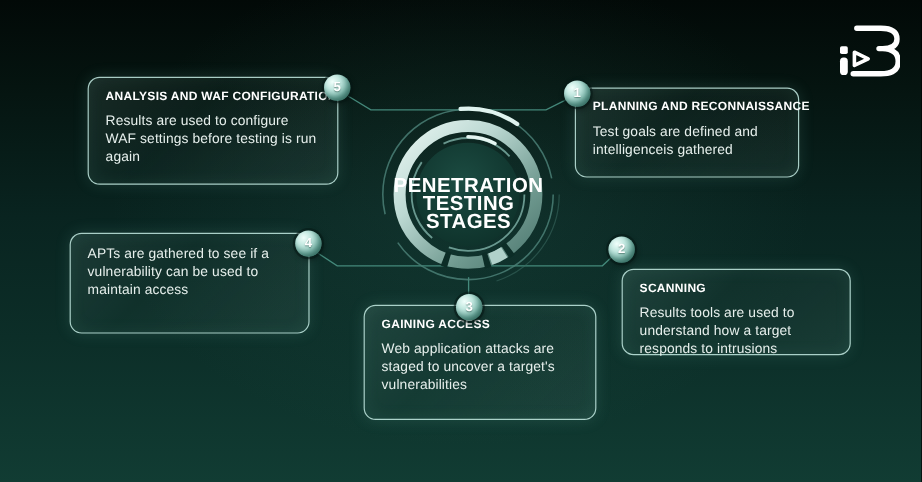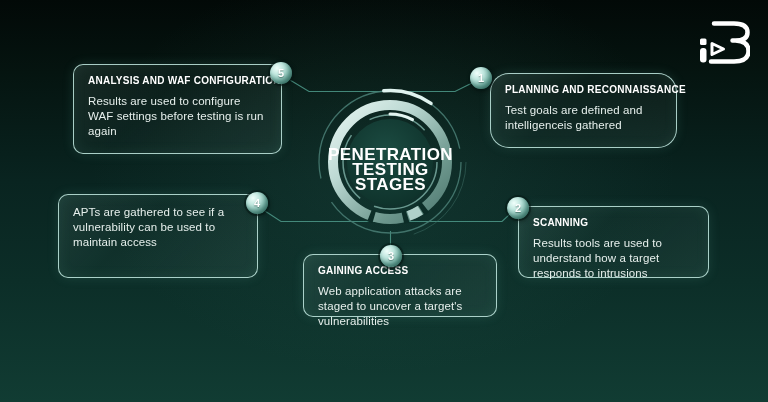--- a/index.html
+++ b/index.html
@@ -19,24 +19,24 @@
     padding:10px 12px 8px 14px;
   }
   .stage-title{
     font-weight:700;font-size:10px;line-height:12px;color:#ffffff;
     letter-spacing:.25px;white-space:nowrap;margin-bottom:7px;
   }
   .stage-body{
     font-weight:400;font-size:11.5px;line-height:15px;color:#e6efec;letter-spacing:.1px;
   }
   .s5{left:73px;top:64px;width:209px;height:90px;}
-  .s1{left:490px;top:73px;width:187px;height:75px;border-radius:19px;}
+  .s1{left:479px;top:73px;width:187px;height:75px;}
   .s4{left:58px;top:194px;width:200px;height:84px;}
-  .s2{left:518px;top:206px;width:191px;height:72px;}
-  .s3{left:303px;top:254px;width:194px;height:63px;}
+  .s2{left:518px;top:224px;width:191px;height:72px;}
+  .s3{left:303px;top:254px;width:194px;height:96px;}
   .badge{
     position:absolute;z-index:5;width:22px;height:22px;border-radius:50%;
     display:flex;align-items:center;justify-content:center;
     font-weight:700;font-size:11px;color:#fff;text-shadow:0 1px 1px rgba(0,40,30,.45);
     background:radial-gradient(circle at 32% 28%, #f0fffb 0%, #bfe6de 30%, #7cb6aa 60%, #4e8a7d 85%, #447c70 100%);
     box-shadow:0 0 0 2px rgba(6,26,22,.55), 1px 2px 5px rgba(0,0,0,.45), inset -2px -3px 4px rgba(20,70,62,.45);
   }
   .b5{left:270px;top:62px;}
   .b1{left:470px;top:67px;}
   .b4{left:246px;top:192px;}

